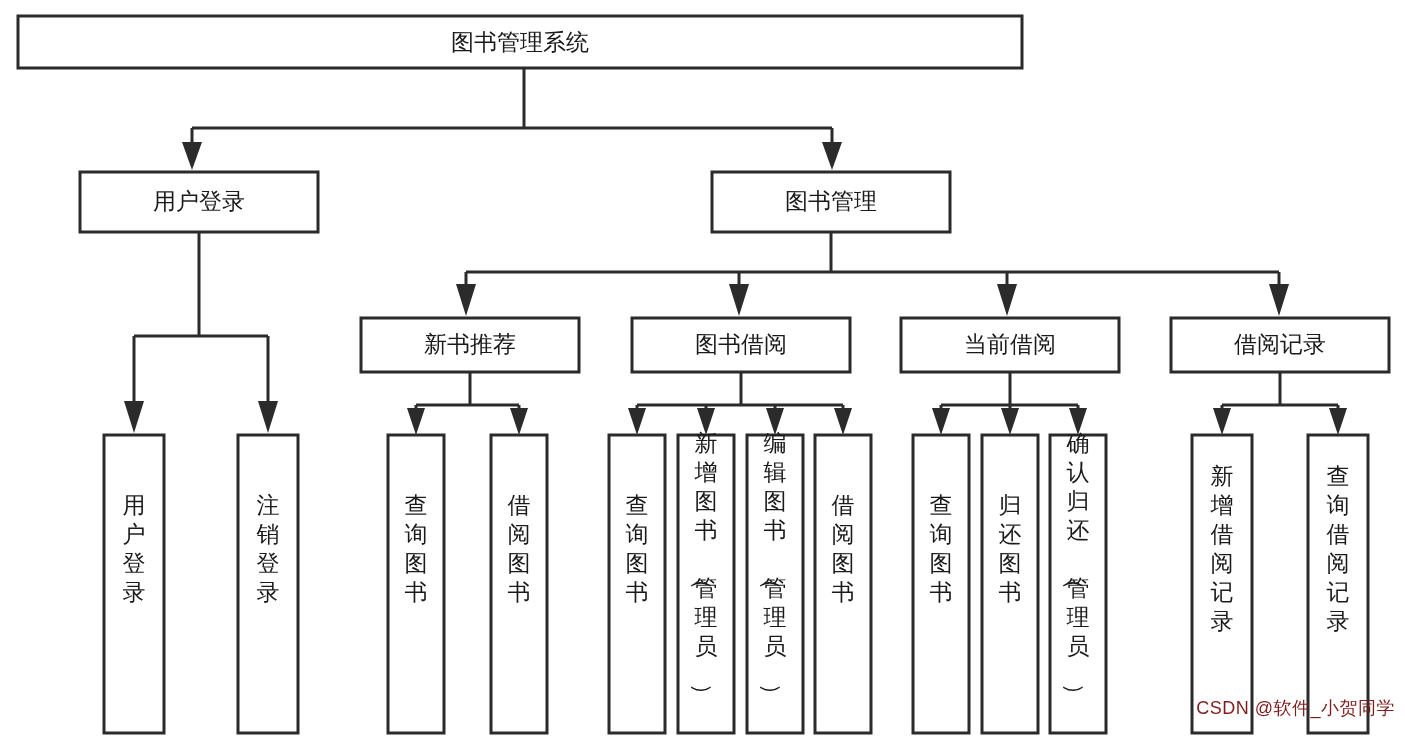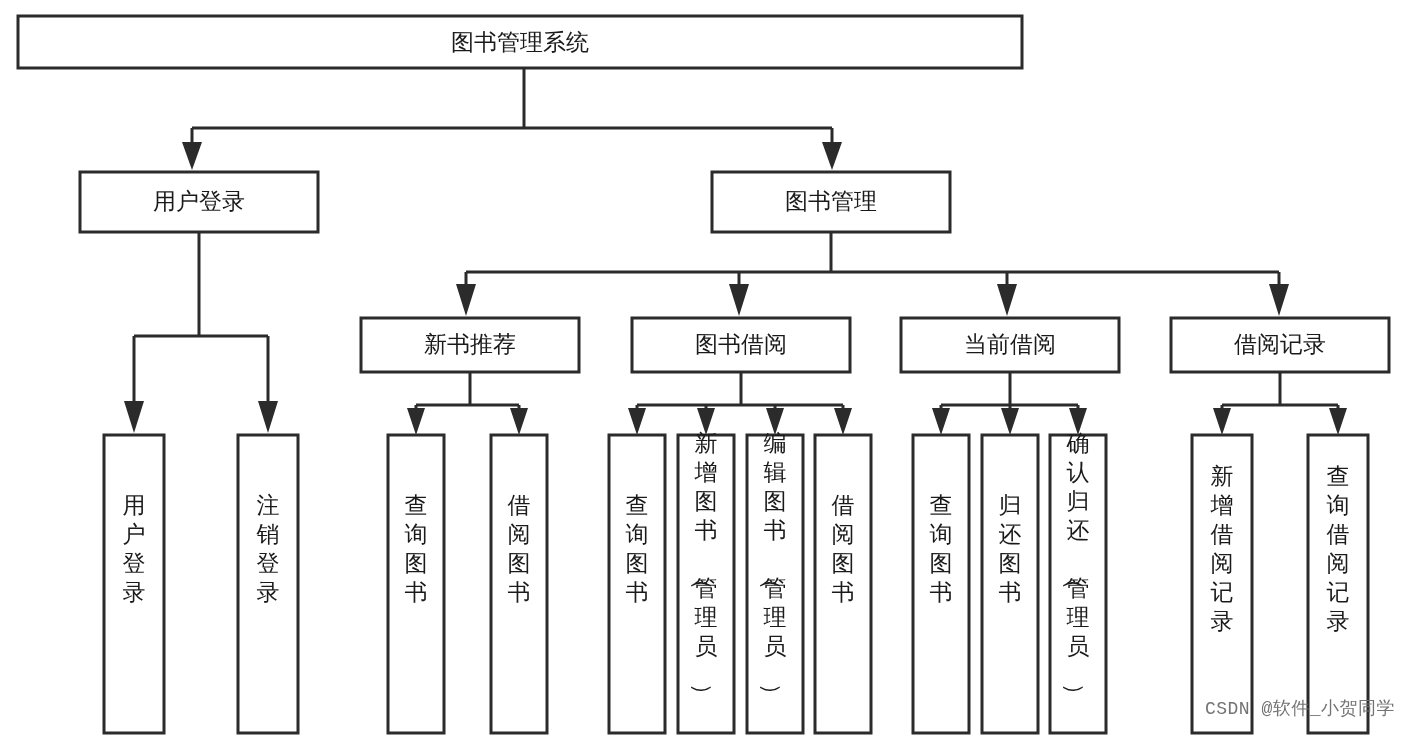--- a/index.html
+++ b/index.html
@@ -52,23 +52,23 @@
   .node-label-v {
     font-family: "Liberation Sans", "DejaVu Sans", sans-serif;
     font-size: 23px;
     fill: #1a1a1a;
     text-anchor: middle;
   }
   .watermark-text {
     position: absolute;
     right: 10px;
     bottom: 6px;
-    font-family: Liberation Mono, monospace;
+    font-family: Liberation Sans, sans-serif;
     font-size: 18px;
-    color: #737373;
+    color: #7f1d1d;
     letter-spacing: 0.5px;
     white-space: nowrap;
     user-select: none;
   }
 </style>
 </head>
 <body>
 
 <div id="diagram-root">
 

